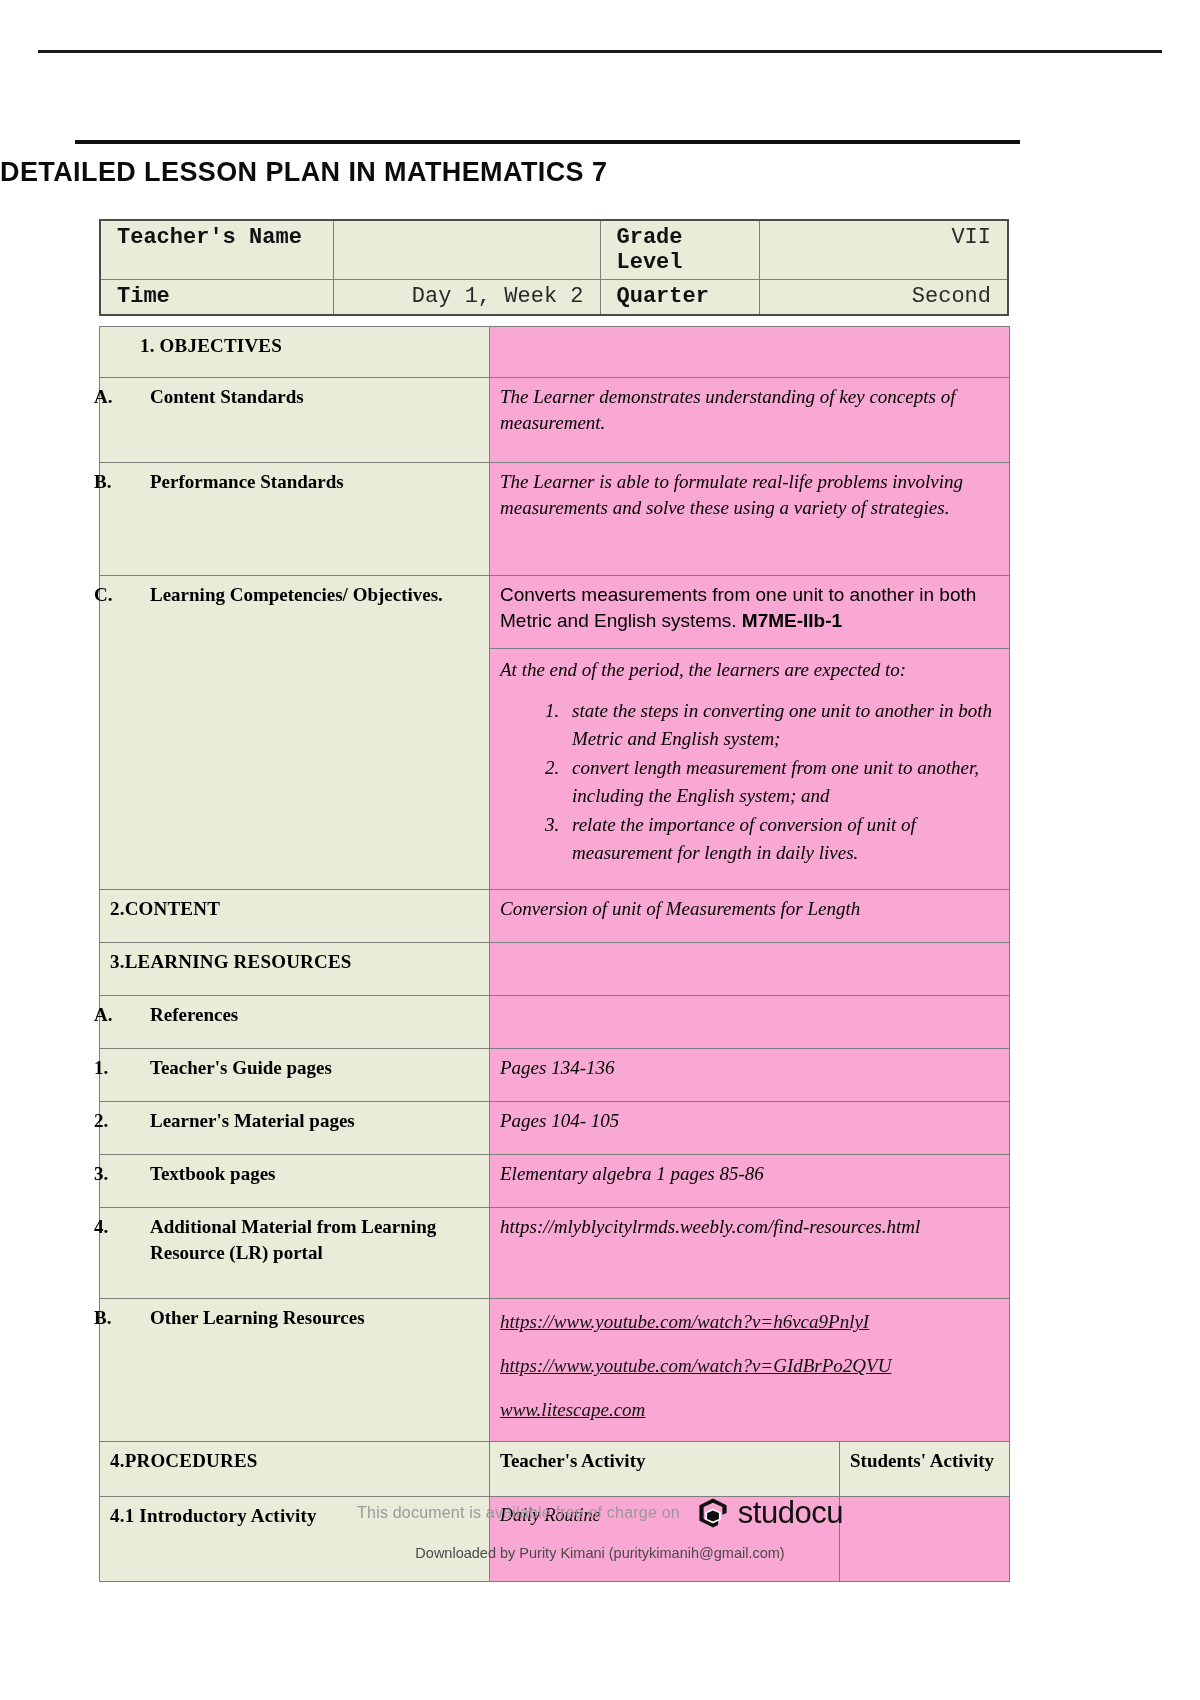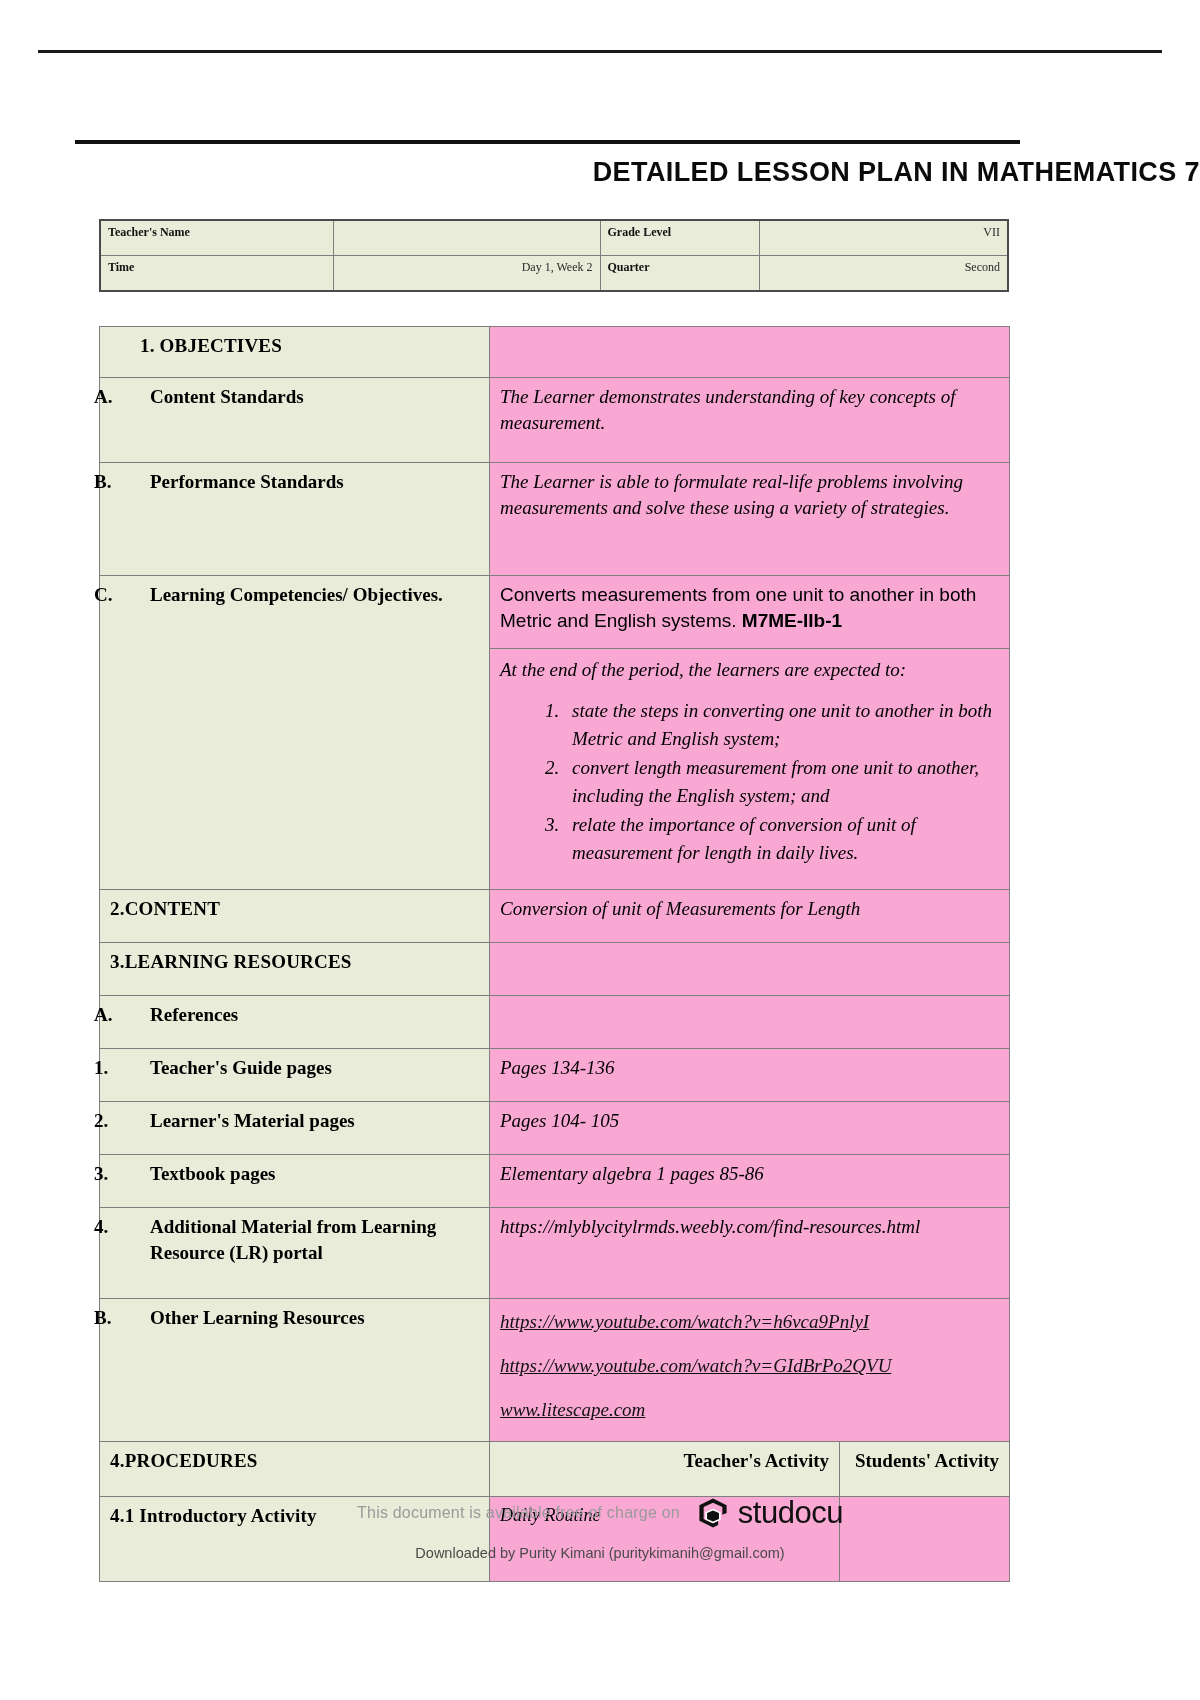--- a/index.html
+++ b/index.html
@@ -41,21 +41,21 @@
     width: 945px;
     height: 4px;
     background: #111111;
   }
 
   .doc-title {
     position: absolute;
     left: 0;
     right: 0;
     top: 157px;
-    text-align: right;
+    text-align: left;
     font-family: "Liberation Sans", sans-serif;
     font-weight: bold;
     font-size: 27px;
     letter-spacing: 0.4px;
     color: #0b0b0b;
   }
 
   
   .tbl {
     position: absolute;
@@ -76,24 +76,24 @@
   }
 
   
   #info-table {
     left: 99px;
     top: 219px;
     width: 908px;
     border: 2px solid #4a4a4a;
   }
   #info-table td {
-    font-family: Liberation Serif, serif;
-    font-size: 12px;
+    font-family: Liberation Mono, monospace;
+    font-size: 22px;
     height: 26px;
-    padding: 4px 7px;
+    padding: 4px 16px;
   }
   #info-table .lbl {
     font-weight: bold;
     color: #111;
   }
   #info-table .val {
     font-weight: normal;
     color: #2a2a2a;
     text-align: right;
   }
@@ -164,21 +164,21 @@
   }
   .link.last { margin-bottom: 2px; }
 
   .plainurl {
     font-style: italic;
     font-size: 19px;
     line-height: 1.4;
   }
 
   .center-head {
-    text-align: right;
+    text-align: left;
     font-weight: bold;
     font-size: 19.5px;
   }
 
   
   .footer {
     position: absolute;
     left: 0;
     right: 0;
     top: 1495px;

